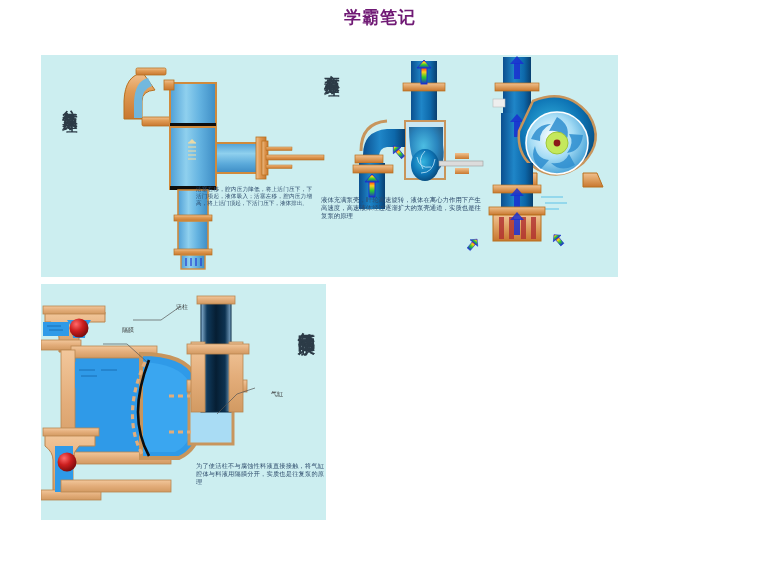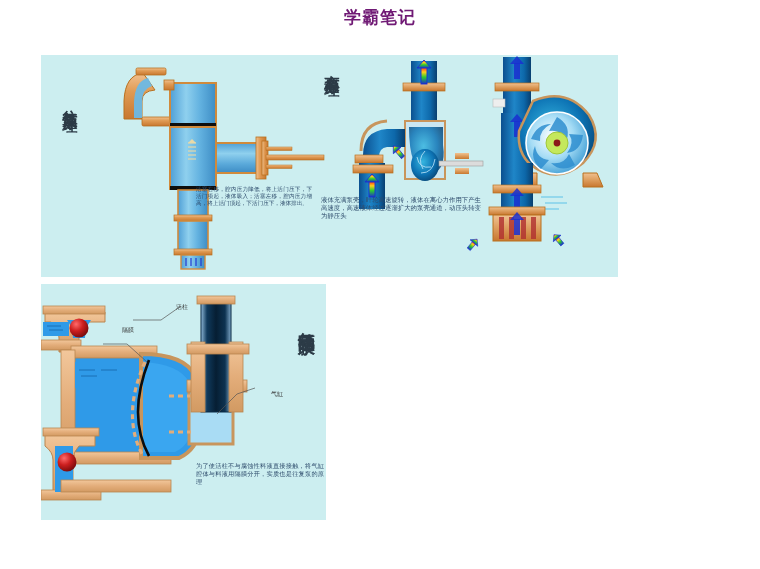--- a/index.html
+++ b/index.html
@@ -259,21 +259,21 @@
         <rect x="0" y="0" width="4" height="9" fill="url(#arrg)" stroke="#1a2fd0" stroke-width=".6"></rect>
         <path d="M2 -4 l5 5 -10 0 z" fill="url(#arrg)" stroke="#1a2fd0" stroke-width=".6"></path>
       </g>
     </g>
   </svg>
 </div>
 
 <div class="vtitle" id="title-recip">往复泵原理</div>
 <div class="vtitle" id="title-centri">离心泵原理</div>
 <div class="caption" id="cap-recip">活塞右移，腔内压力降低，将上活门压下，下活门项起，液体吸入；活塞左移，腔内压力增高，将上活门顶起，下活门压下，液体排出。</div>
-<div class="caption" id="cap-centri">液体充满泵壳，叶轮高速旋转，液体在离心力作用下产生高速度，高速液体经过逐渐扩大的泵壳通道，动压头转变为静压头</div>
+<div class="caption" id="cap-centri">液体充满泵壳，叶轮高速旋转，液体在离心力作用下产生高速度，高速液体经过逐渐扩大的泵壳通道，实质也是往复泵的原理</div>
 
 <div class="panel" id="panel-bottom">
   <svg style="position:absolute;left:0px;top:0px;" width="285" height="236" viewBox="0 0 285 236">
     <defs>
       <linearGradient id="tan" x1="0" y1="0" x2="0" y2="1">
         <stop offset="0" stop-color="#f2c79b"></stop>
           <stop offset=".5" stop-color="#e3ad7a"></stop>
         <stop offset="1" stop-color="#d29a62"></stop>
       </linearGradient>
       <linearGradient id="plung" x1="0" y1="0" x2="1" y2="0">

